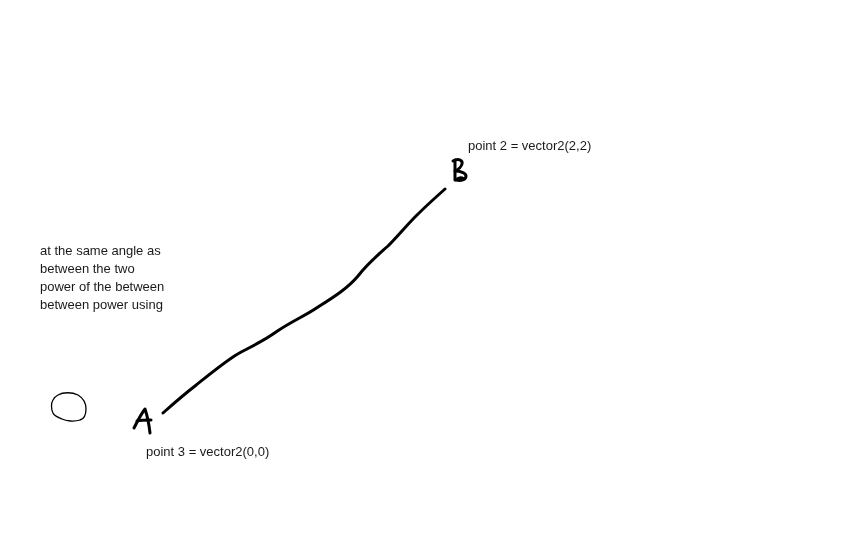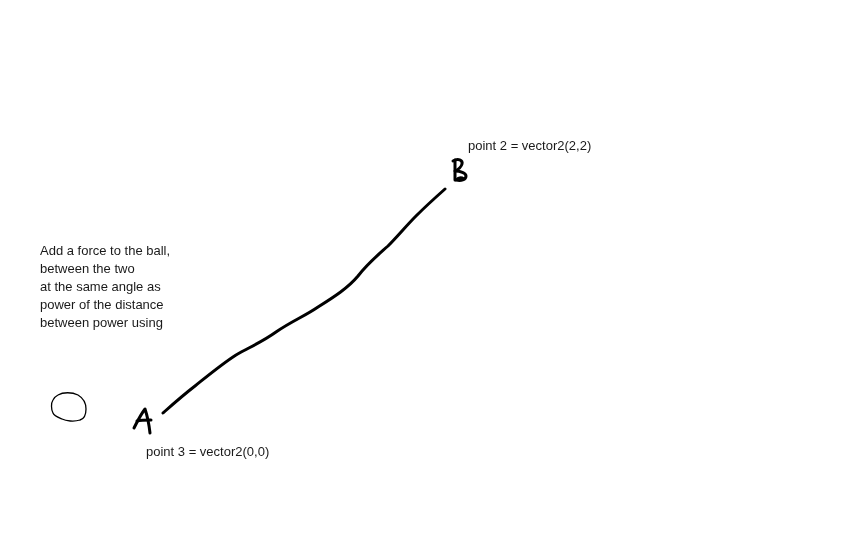--- a/index.html
+++ b/index.html
@@ -66,23 +66,22 @@
 
     <g fill="none" stroke="#000000" stroke-width="3" stroke-linecap="round" stroke-linejoin="round">
       <path d="M455,160 C455,166 455,172 455,180"></path>
       <path d="M453,161 C458,158 463,160 462,164 C461,168 457,170 455,171 C460,171 466,173 466,176 C466,180 461,181 456,180 C458,178 461,177 464,179"></path>
     </g>
 
     <path d="M163,413 C172,405 182,396 195,386 C210,374 222,364 236,355 C250,347 262,342 276,332 C292,321 305,316 318,307 C334,297 348,288 358,276 C368,263 378,255 388,246 C398,236 406,226 416,216 C426,206 436,197 445,189" fill="none" stroke="#000000" stroke-width="3" stroke-linecap="round" stroke-linejoin="round"></path>
   </svg>
 
   <div class="note">
-    <span class="note-line">Add a force to the ball,</span>
+    <span class="note-line">at the same angle as</span>
     <span class="note-line">between the two</span>
-    <span class="note-line">at the same angle as</span>
-    <span class="note-line">power of the distance</span>
+    <span class="note-line">power of the between</span>
     <span class="note-line">between power using</span>
   </div>
 
   <div class="label label-point2">point 2 = vector2(2,2)</div>
   <div class="label label-point1">point 3 = vector2(0,0)</div>
 
 </div>
 
 </body></html>

